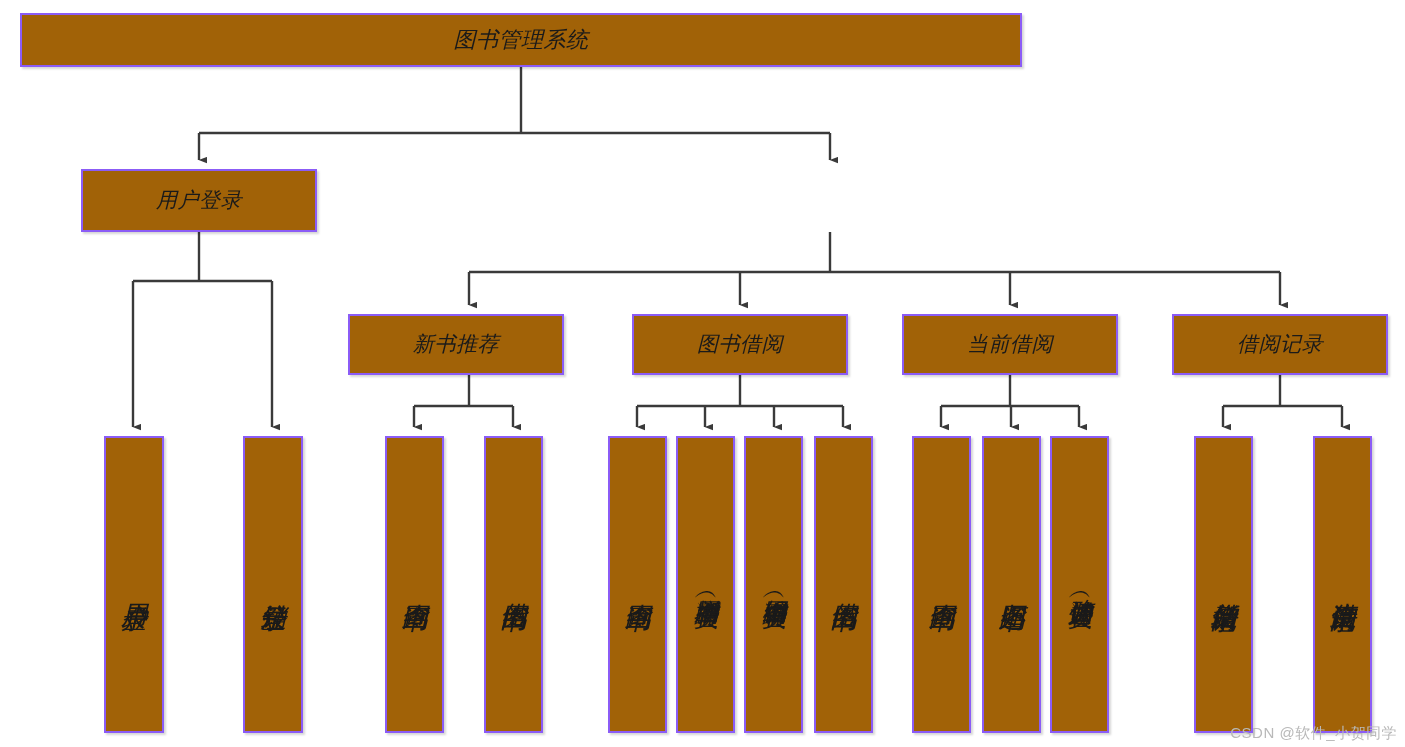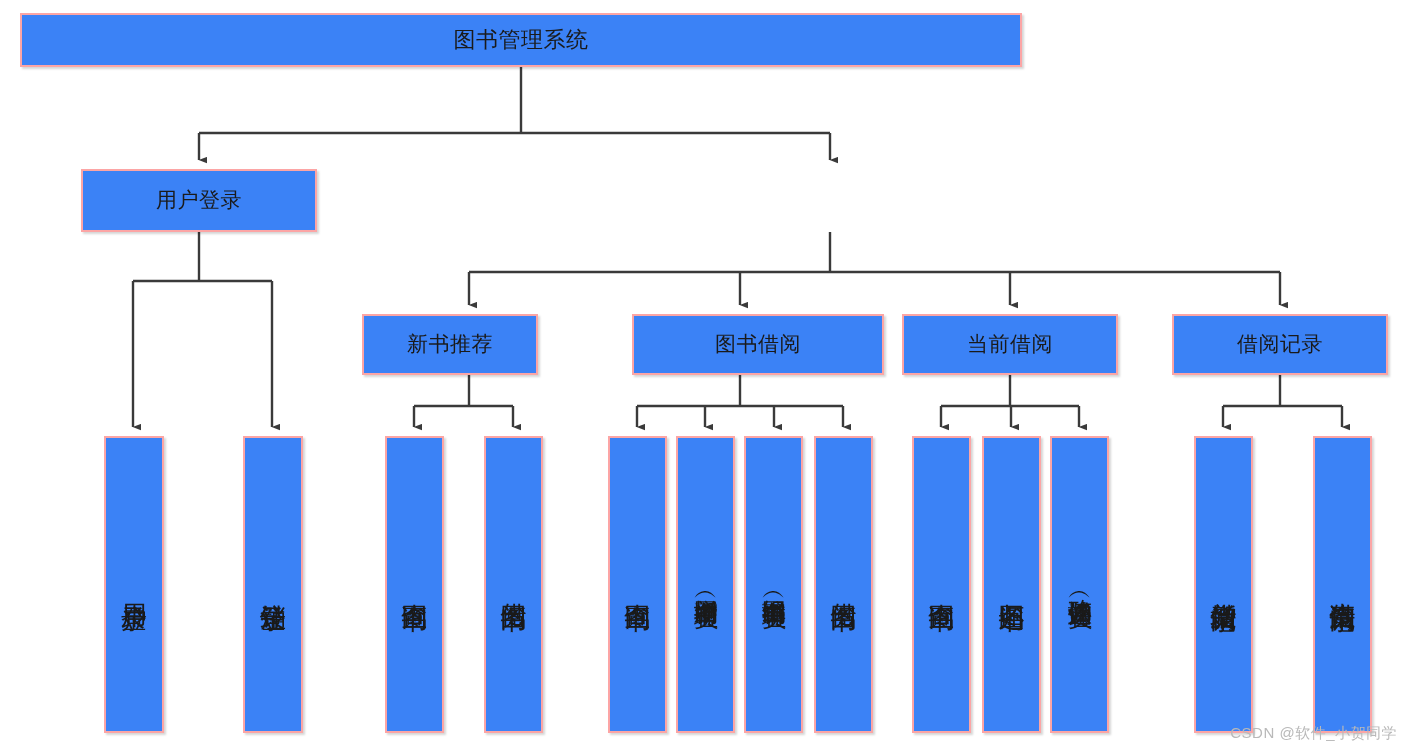--- a/index.html
+++ b/index.html
@@ -22,28 +22,29 @@
     position: absolute;
     left: 0;
     top: 0;
     width: 1405px;
     height: 747px;
     pointer-events: none;
   }
   .node {
     position: absolute;
     box-sizing: border-box;
-    background: #3b82f6;
-    border: 2px solid #fca5a5;
+    background: #a16207;
+    border: 2px solid #8b5cf6;
     box-shadow: 2px 2px 2px rgba(0,0,0,0.16);
     display: flex;
     align-items: center;
     justify-content: center;
     color: #1a1a1a;
     z-index: 2;
+    font-style: italic;
   }
   .node-label {
     display: block;
     text-align: center;
     letter-spacing: 0.5px;
     line-height: 1.18;
   }
   
   .node.horiz .node-label {
     font-size: 21px;
@@ -138,24 +139,24 @@
   </svg>
 
   <div class="node horiz root" style="left:20px; top:13px; width:1002px; height:54px;">
     <span class="node-label">图书管理系统</span>
   </div>
 
   <div class="node horiz" style="left:81px; top:169px; width:236px; height:63px;">
     <span class="node-label">用户登录</span>
   </div>
 
-  <div class="node horiz" style="left:362px; top:314px; width:176px; height:61px;align-items:center;">
+  <div class="node horiz" style="left:348px; top:314px; width:216px; height:61px;align-items:center;">
     <span class="node-label">新书推荐</span>
   </div>
-  <div class="node horiz" style="left:632px; top:314px; width:252px; height:61px;">
+  <div class="node horiz" style="left:632px; top:314px; width:216px; height:61px;">
     <span class="node-label">图书借阅</span>
   </div>
   <div class="node horiz" style="left:902px; top:314px; width:216px; height:61px;">
     <span class="node-label">当前借阅</span>
   </div>
   <div class="node horiz" style="left:1172px; top:314px; width:216px; height:61px;">
     <span class="node-label">借阅记录</span>
   </div>
 
   <div class="node vert" style="left:104px; top:436px; width:60px; height:297px;">

